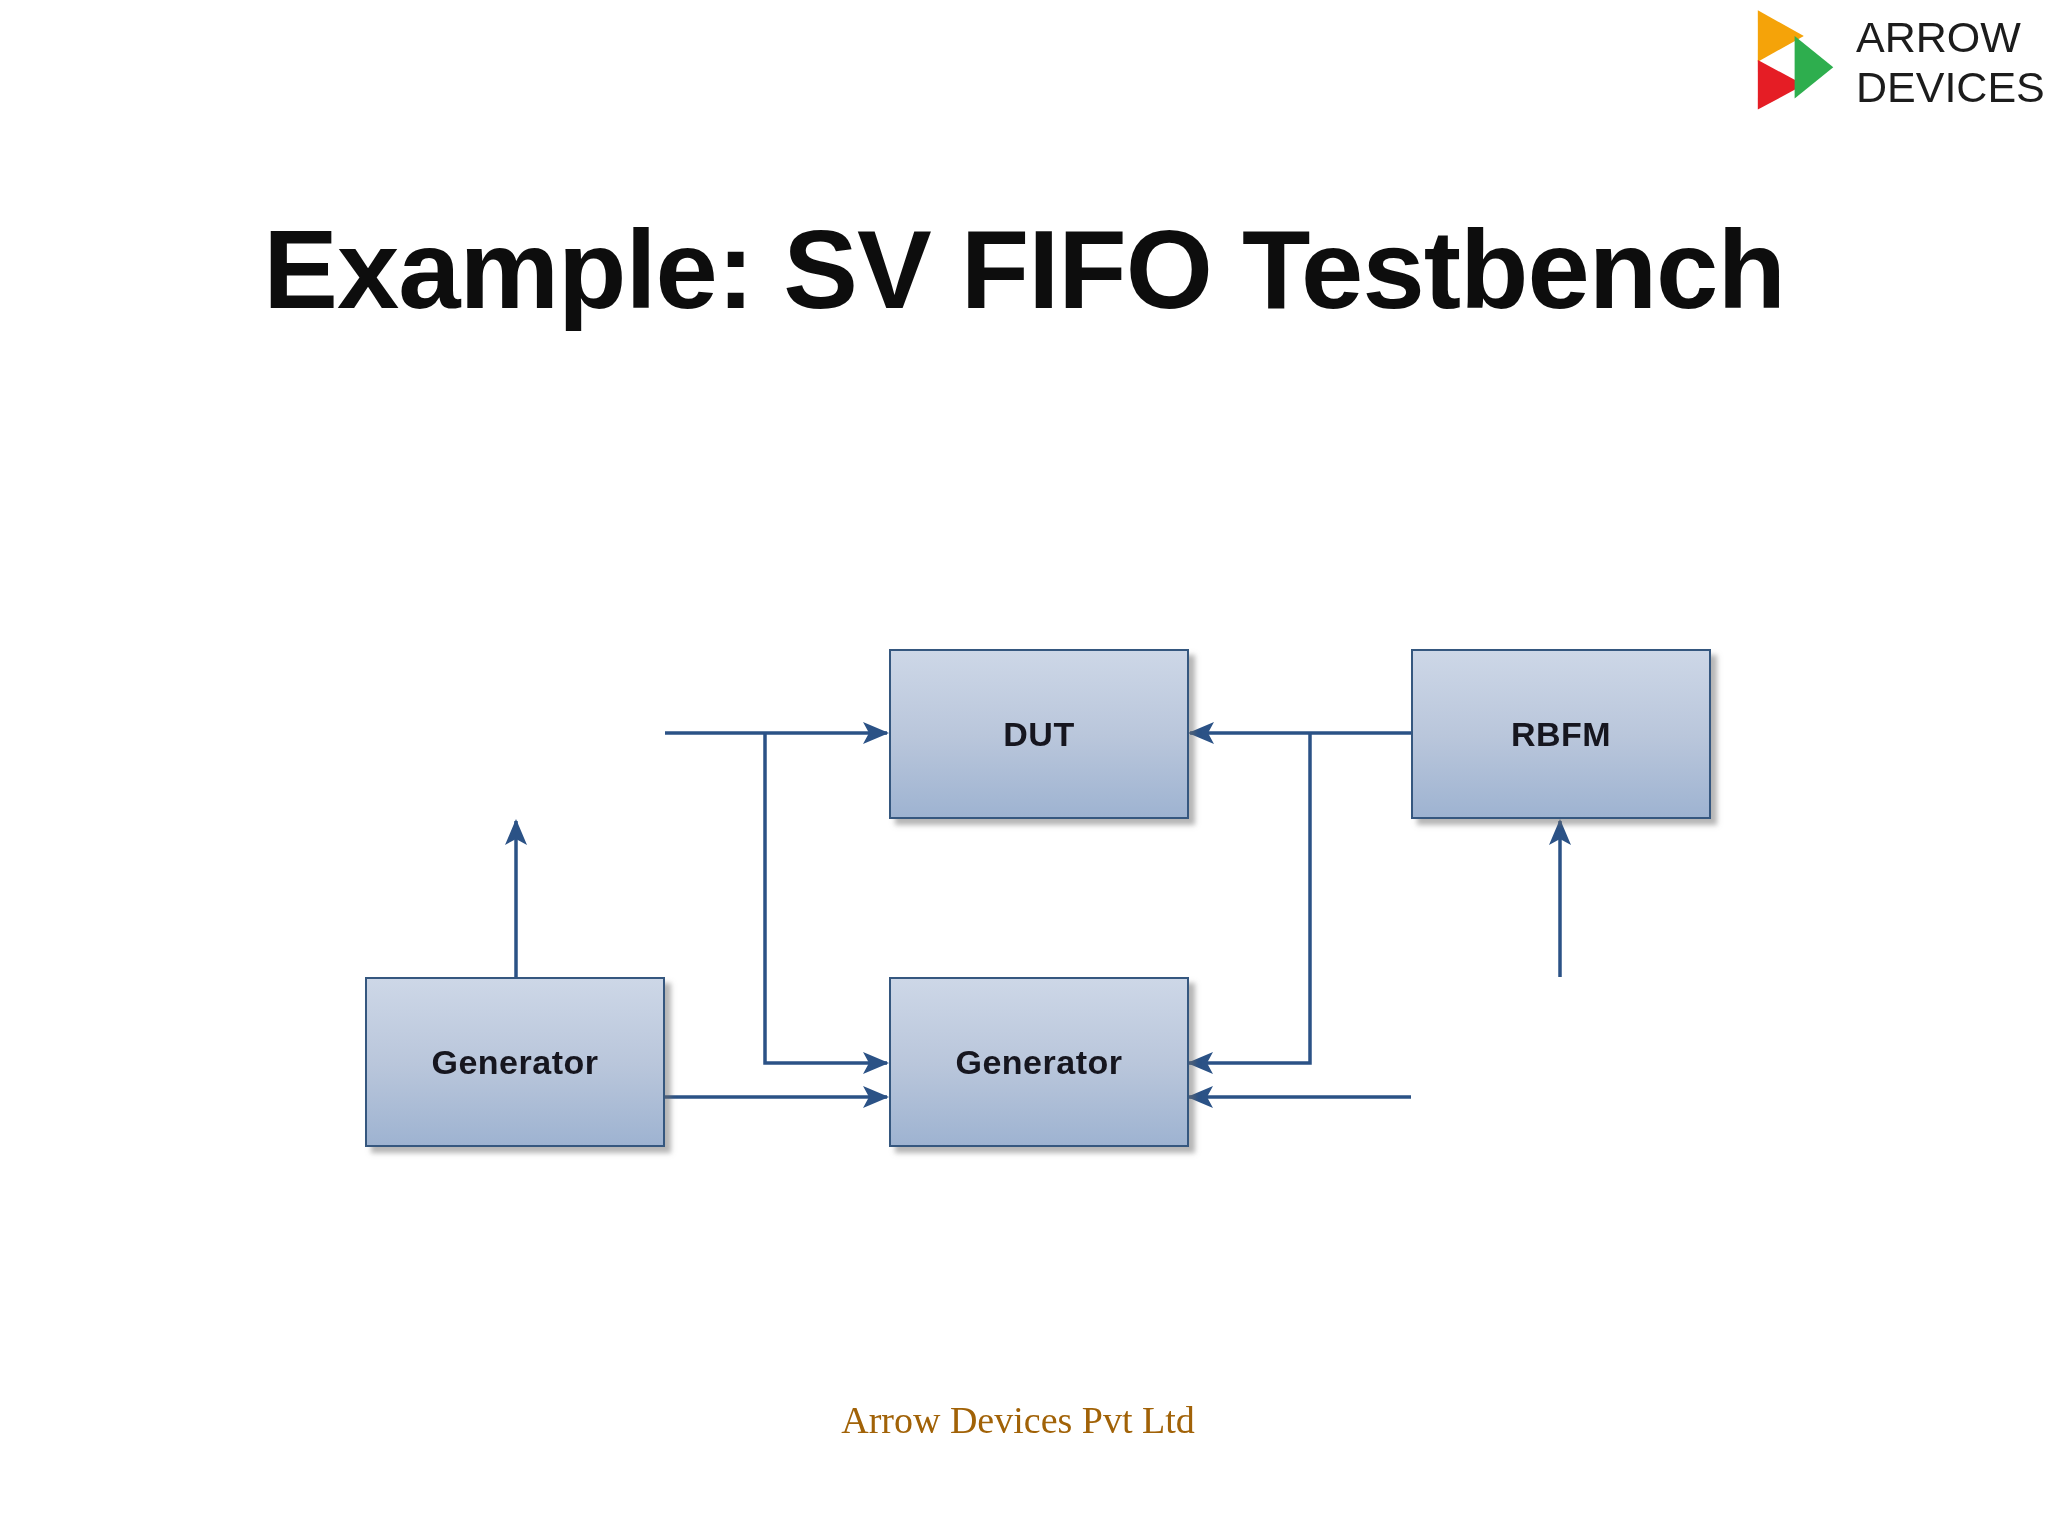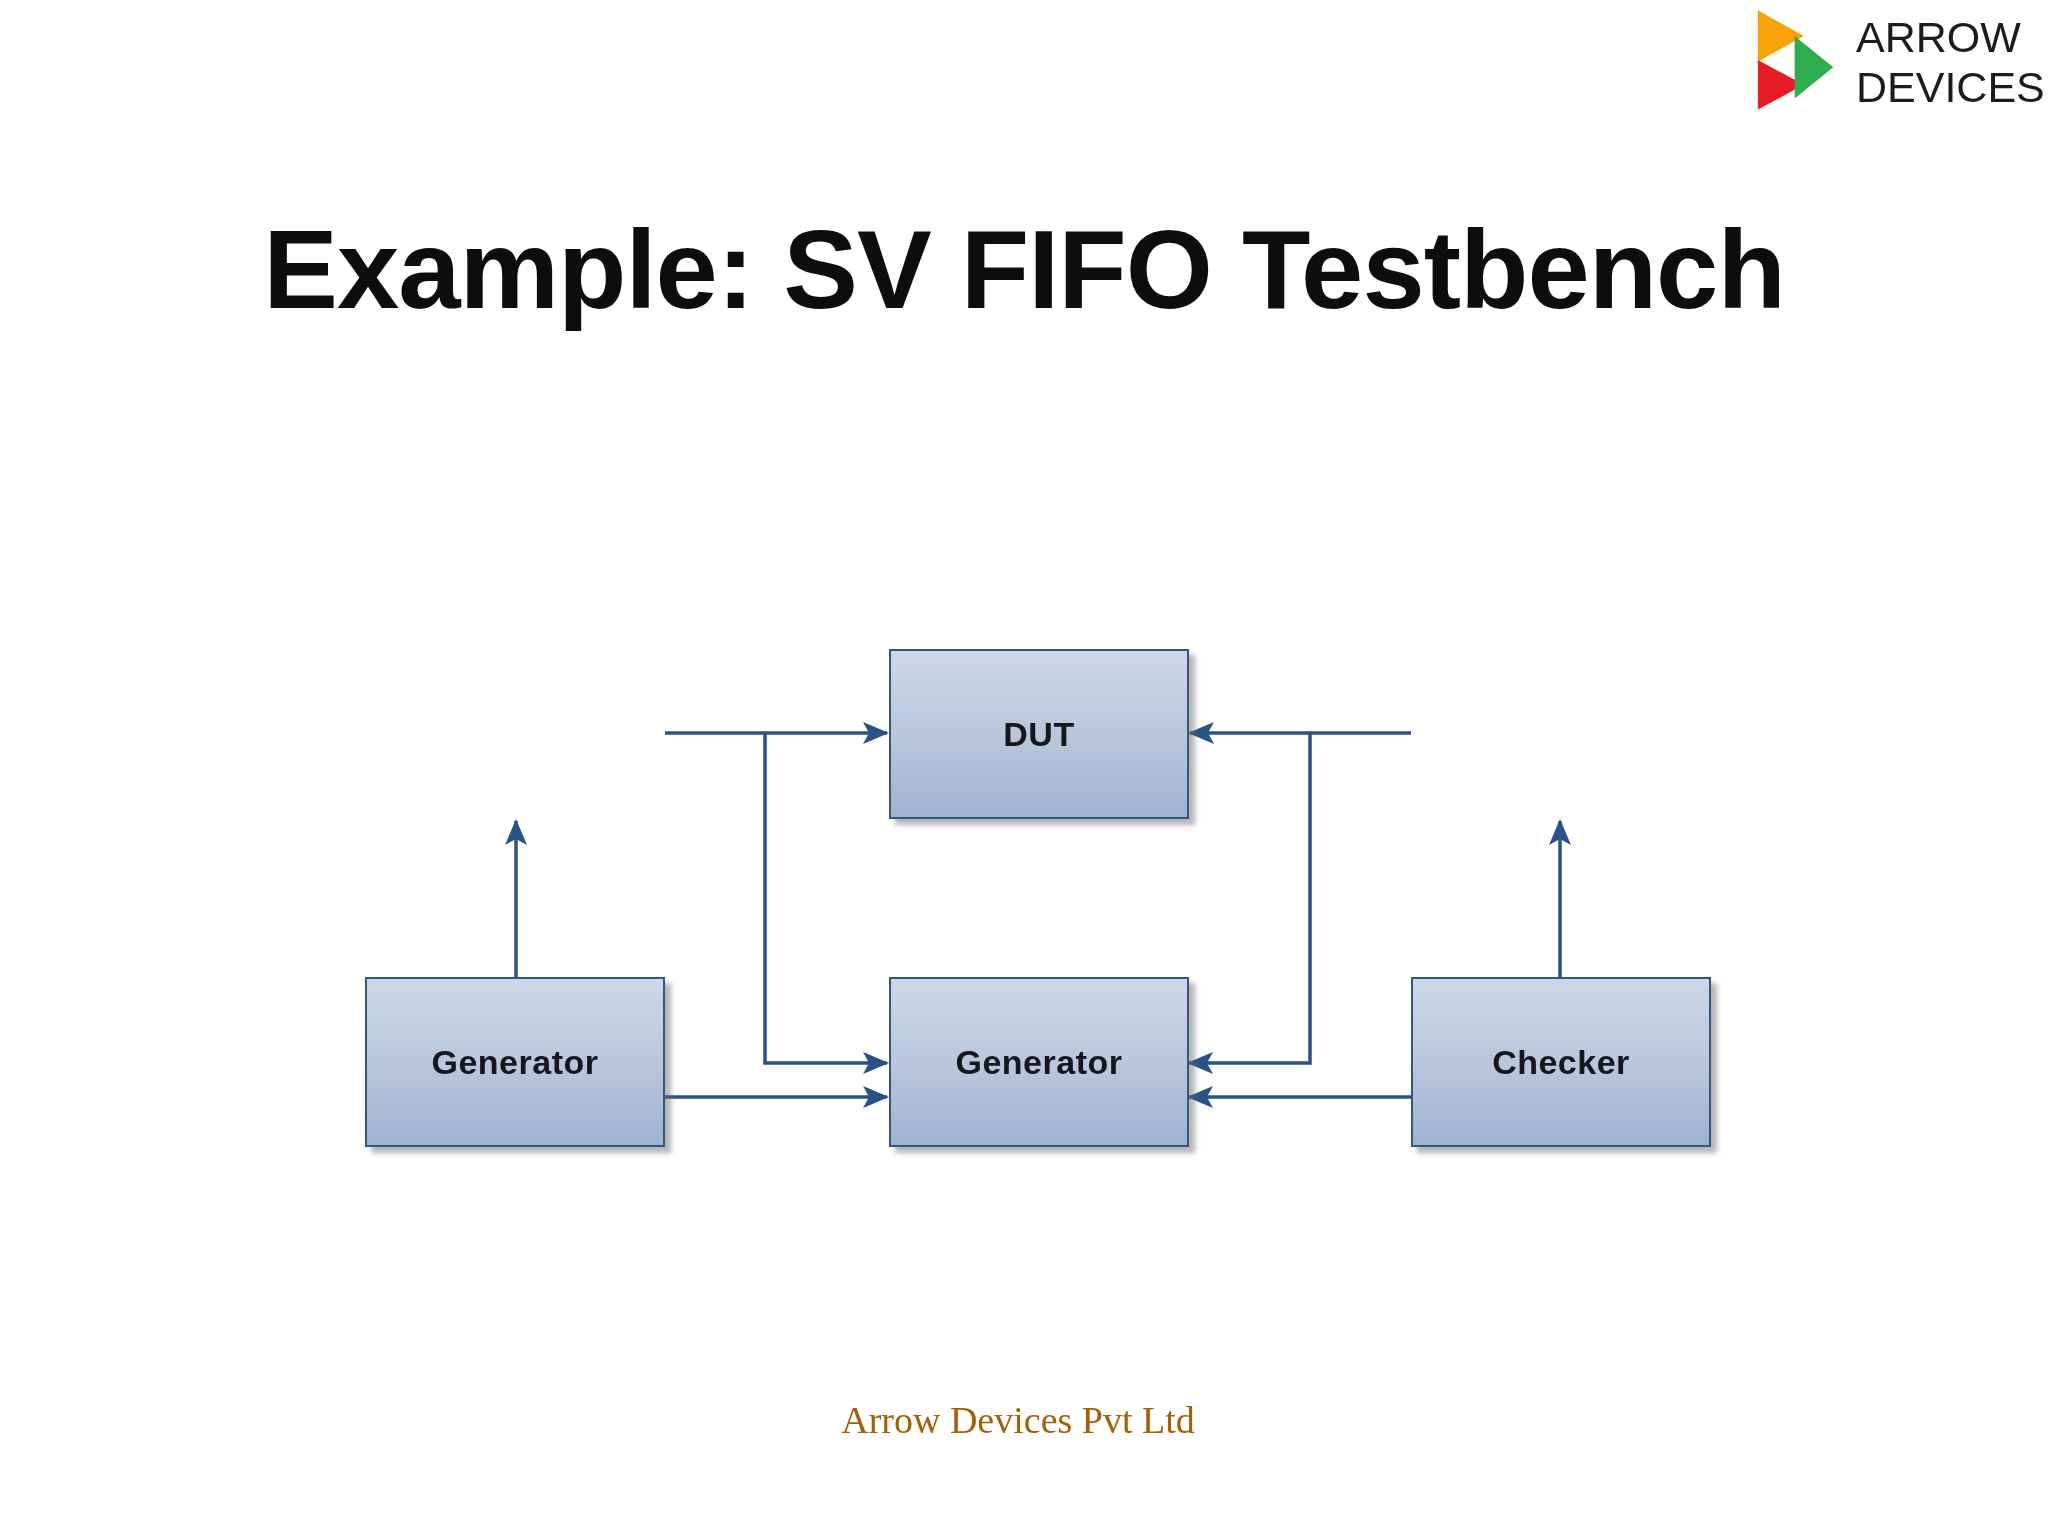--- a/index.html
+++ b/index.html
@@ -130,26 +130,26 @@
         <path class="conn" d="M 516 977 V 821" marker-end="url(#arrowhead)"></path>
         <path class="conn" d="M 1411 733 H 1190" marker-end="url(#arrowhead)"></path>
         <path class="conn" d="M 1310 733 V 1063 H 1189" marker-end="url(#arrowhead)"></path>
         <path class="conn" d="M 1411 1097 H 1189" marker-end="url(#arrowhead)"></path>
         <path class="conn" d="M 1560 977 V 821" marker-end="url(#arrowhead)"></path>
       </svg>
 
       <div class="box" style="left: 889px; top: 649px;">
         <span style="color: rgb(22, 22, 31);">DUT</span>
       </div>
+      <div class="box" style="left: 1411px; top: 649px;">
+        <span style="color: rgb(22, 22, 31);">RBFM</span>
+      </div>
       <div class="box" style="left: 365px; top: 977px;">
         <span style="color: rgb(22, 22, 31);">Generator</span>
       </div>
       <div class="box" style="left: 889px; top: 977px;">
         <span style="color: rgb(22, 22, 31);">Generator</span>
-      </div>
-      <div class="box" style="left: 1411px; top: 977px;">
-        <span style="color: rgb(22, 22, 31);">Checker</span>
       </div>
     </div>
 
   <div class="footer">Arrow Devices Pvt Ltd</div>
 
 </div>
 
 </body></html>

